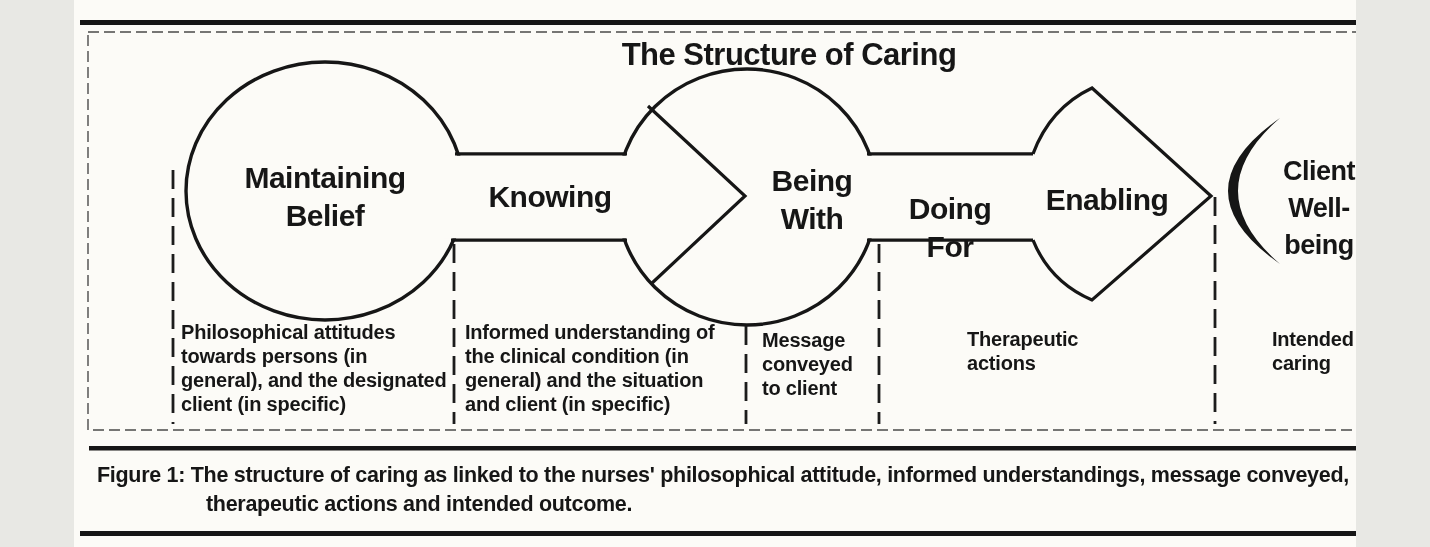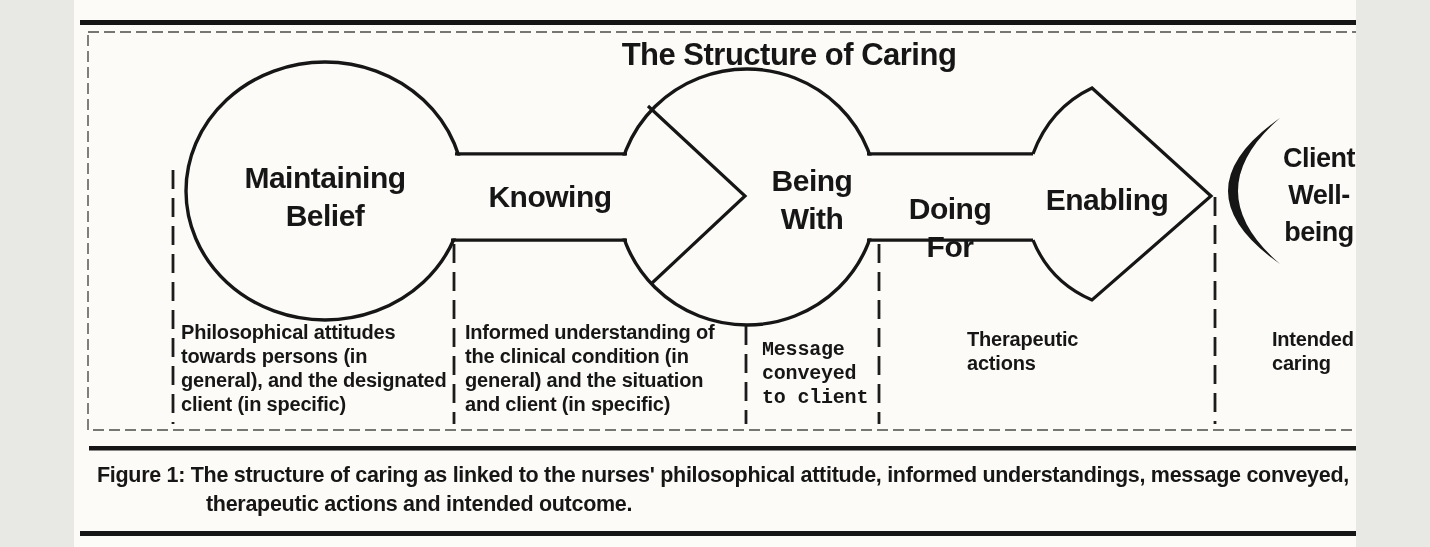--- a/index.html
+++ b/index.html
@@ -60,33 +60,33 @@
   <div class="txt title" style="left:0;top:38px;width:1430px;">The Structure of Caring</div>
 
   <div class="txt stage" style="left:101px;top:159px;width:300px;">Maintaining
 Belief</div>
   <div class="txt stage" style="left:376px;top:178px;width:200px;">Knowing</div>
   <div class="txt stage" style="left:638px;top:162px;width:200px;">Being
 With</div>
   <div class="txt stage" style="left:776px;top:165px;width:200px;margin-top:25px;">Doing
 For</div>
   <div class="txt stage" style="left:933px;top:181px;width:200px;">Enabling</div>
-  <div class="txt outcome" style="left:1145px;top:140px;width:200px;">Client
+  <div class="txt outcome" style="left:1145px;top:153px;width:200px;">Client
 Well-
 being</div>
 
   <div class="txt ann" style="left:107px;top:320px;width:275px;">Philosophical attitudes
 towards persons (in
 general), and the designated
 client (in specific)</div>
   <div class="txt ann" style="left:391px;top:320px;width:290px;">Informed understanding of
 the clinical condition (in
 general) and the situation
 and client (in specific)</div>
-  <div class="txt ann" style="left:688px;top:338px;width:130px;font-family:Liberation Mono, monospace;">Message
+  <div class="txt ann" style="left:688px;top:328px;width:130px;">Message
 conveyed
 to client</div>
   <div class="txt ann" style="left:893px;top:327px;width:230px;">Therapeutic
 actions</div>
   <div class="txt ann" style="left:1198px;top:327px;width:180px;">Intended
 caring</div>
 
   <div class="txt cap" style="left:23px;top:461px;">Figure 1: The structure of caring as linked to the nurses' philosophical attitude, informed understandings, message conveyed,</div>
   <div class="txt cap" style="left:132px;top:490px;">therapeutic actions and intended outcome.</div>
 

